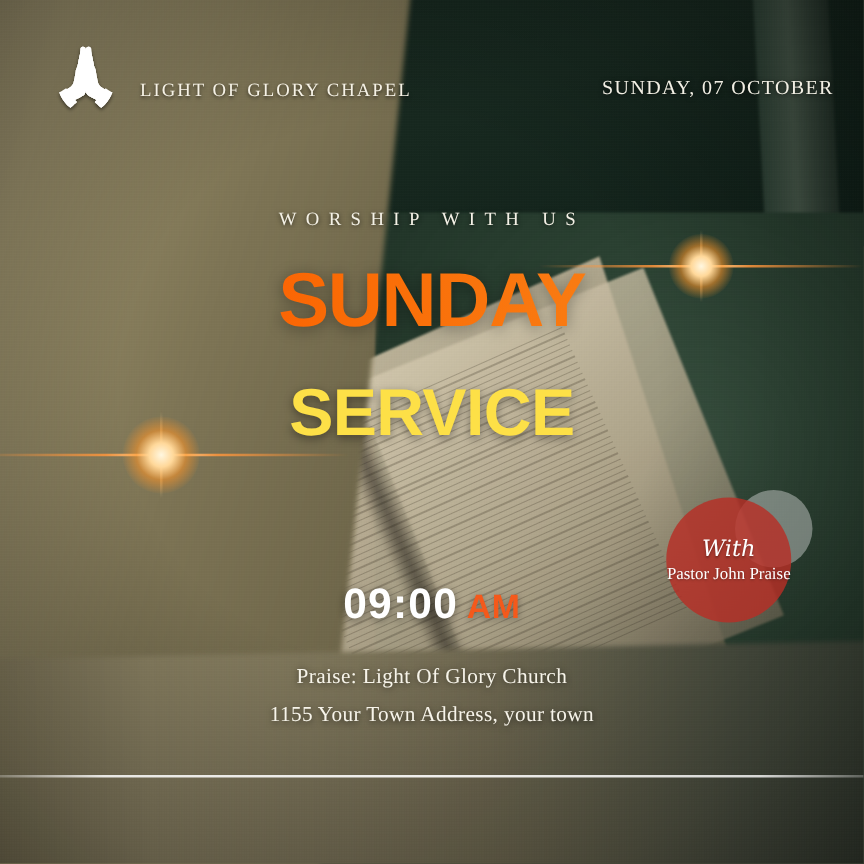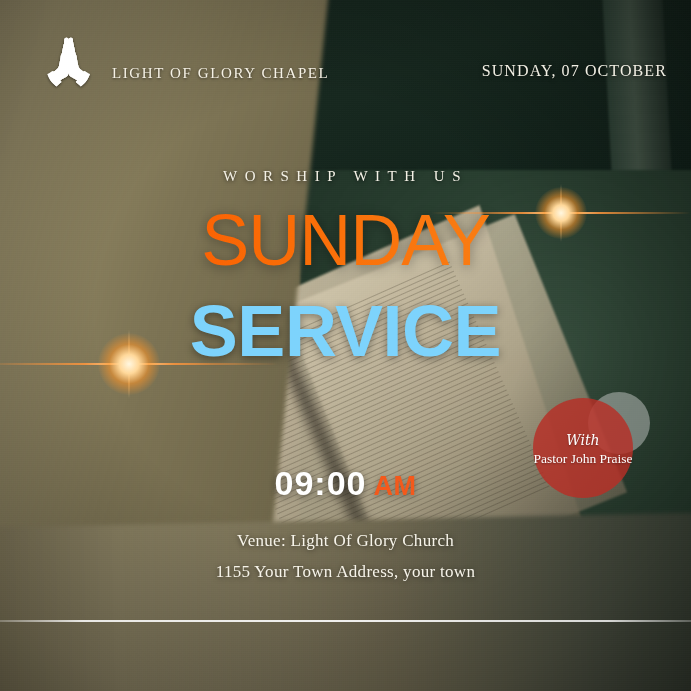--- a/index.html
+++ b/index.html
@@ -176,54 +176,54 @@
   .eyebrow {
     position:absolute; left:0; right:0; top:168px;
     text-align:center;
     color:#f4f1e6; font-size:15px; letter-spacing:7.5px;
     text-shadow:0 1px 4px rgba(0,0,0,0.6);
   }
   .title-sunday {
     position:absolute; left:0; right:0; top:194px;
     text-align:center;
     font-family:"Liberation Sans", sans-serif;
-    font-size:72px; font-weight:400; letter-spacing:-1px;
+    font-size:61px; font-weight:700; letter-spacing:-1px;
     line-height:92px;
     background:linear-gradient(90deg,#ff4b00 0%,#fa6a05 38%,#f97b12 68%,#f5871f 100%);
     -webkit-background-clip:text; background-clip:text;
     color:transparent; -webkit-text-fill-color:transparent;
     filter:drop-shadow(0 2px 6px rgba(0,0,0,0.35));
   }
   .title-service {
     position:absolute; left:0; right:0; top:288px;
     text-align:center;
     font-family:"Liberation Sans", sans-serif;
-    font-size:72px; font-weight:700; letter-spacing:-0.5px;
+    font-size:53px; font-weight:700; letter-spacing:-0.5px;
     line-height:86px;
-    color:#7dd3fc;
+    color:#fde047;
     text-shadow:0 2px 8px rgba(0,0,0,0.4);
   }
 
   
   .badge-gray {
     position:absolute; left:588px; top:392px;
     width:62px; height:62px; border-radius:50%;
     background:rgba(226,226,226,0.42);
   }
   .badge-red {
     position:absolute; left:533px; top:398px;
     width:100px; height:100px; border-radius:50%;
     background:rgba(183,46,38,0.82);
     display:flex; flex-direction:column;
     align-items:center; justify-content:center;
     text-align:center;
   }
   .badge-with {
     font-family:"DejaVu Serif", serif;
-    font-style:italic; font-size:14px; color:#ffffff;
+    font-style:italic; font-size:18px; color:#ffffff;
     line-height:20px; margin-bottom:0;
     text-shadow:0 1px 2px rgba(0,0,0,0.35);
   }
   .badge-pastor {
     font-size:13.5px; color:#ffffff; line-height:17px;
     text-shadow:0 1px 2px rgba(0,0,0,0.35);
   }
 
   
   .time-row {
@@ -305,21 +305,21 @@
   <div class="badge-gray"></div>
   <div class="badge-red">
     <div class="badge-with">With</div>
     <div class="badge-pastor">Pastor John Praise</div>
   </div>
 
   <div class="time-row">
     <span class="time-value">09:00</span><span class="time-meridiem">AM</span>
   </div>
 
-  <div class="venue-line" id="venue-1">Venue: Light Of Glory Church</div>
+  <div class="venue-line" id="venue-1">Praise: Light Of Glory Church</div>
   <div class="venue-line" id="venue-2">1155 Your Town Address, your town</div>
 
   <div class="footer-rule"></div>
   <div class="footer">
     
 
     
 
     
   </div>

